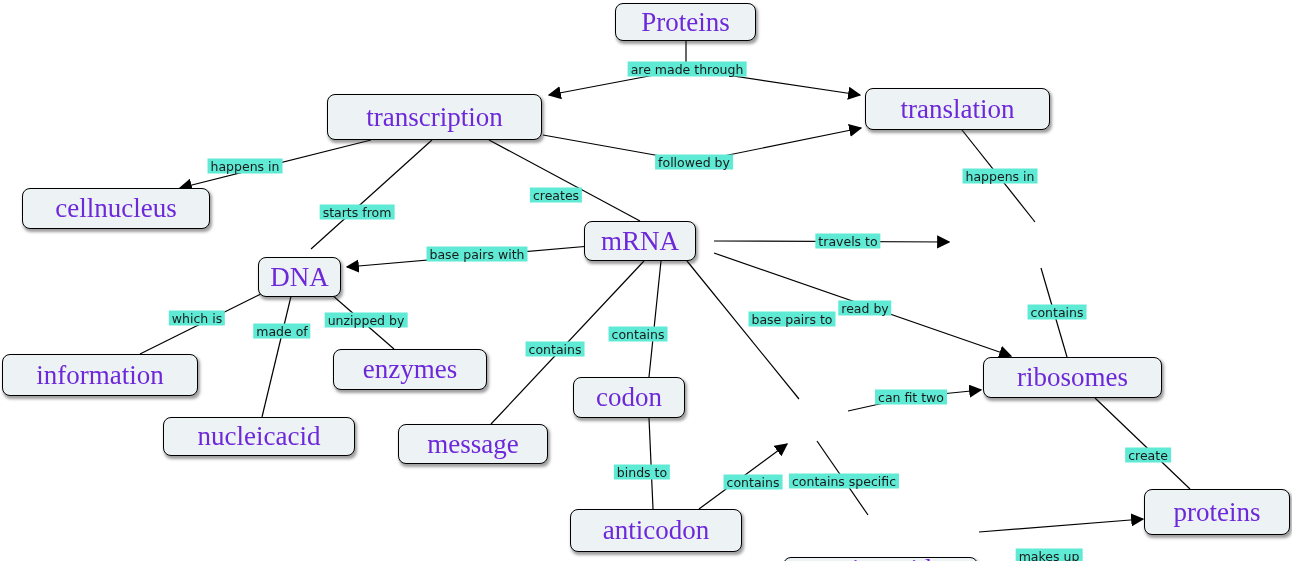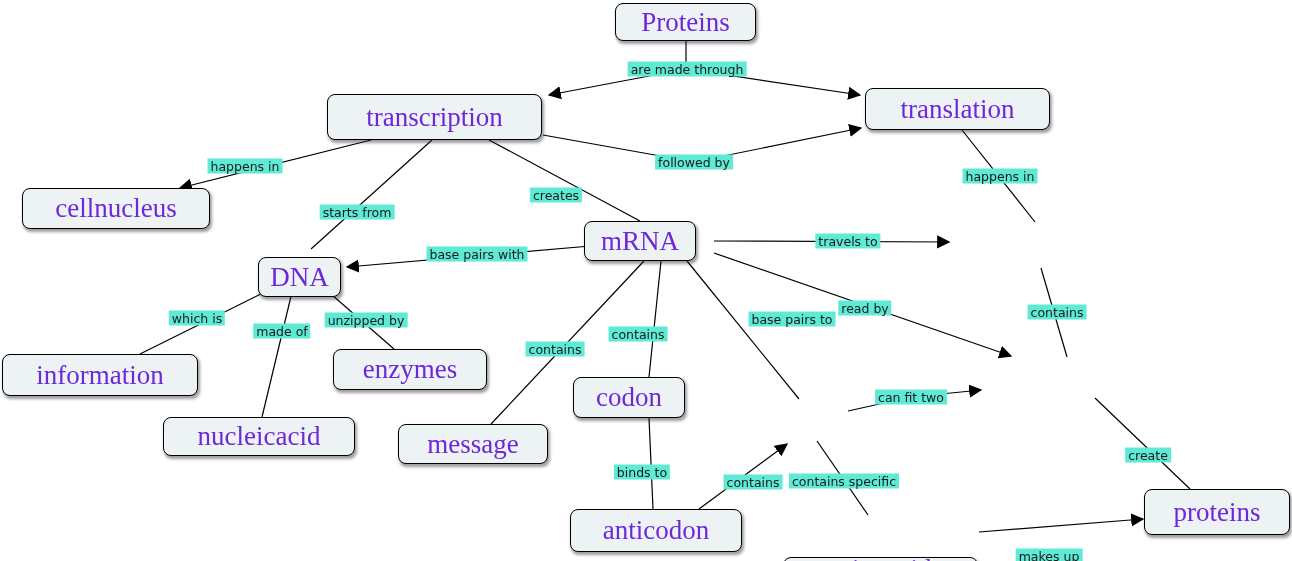--- a/index.html
+++ b/index.html
@@ -99,17 +99,18 @@
   <div class="node" style="left:327px;top:94px;width:215px;height:46px;">transcription</div>
   <div class="node" style="left:865px;top:88px;width:185px;height:42px;">translation</div>
   <div class="node" style="left:2px;top:188px;width:188px;height:41px;margin-left:20px;">cellnucleus</div>
   <div class="node" style="left:258px;top:257px;width:83px;height:40px;">DNA</div>
   <div class="node" style="left:584px;top:221px;width:112px;height:40px;">mRNA</div>
   <div class="node" style="left:2px;top:354px;width:196px;height:42px;">information</div>
   <div class="node" style="left:333px;top:349px;width:154px;height:41px;">enzymes</div>
   <div class="node" style="left:163px;top:417px;width:192px;height:39px;">nucleicacid</div>
   <div class="node" style="left:398px;top:424px;width:150px;height:40px;">message</div>
   <div class="node" style="left:573px;top:377px;width:112px;height:41px;">codon</div>
+  <div class="node" style="left:983px;top:357px;width:179px;height:41px;">ribosomes</div>
   <div class="node" style="left:570px;top:509px;width:172px;height:43px;">anticodon</div>
   <div class="node" style="left:783px;top:515px;width:195px;height:24px;margin-top:42px;">aminoacids</div>
   <div class="node" style="left:1144px;top:489px;width:146px;height:46px;">proteins</div>
 
 </div>
 
 </body></html>

